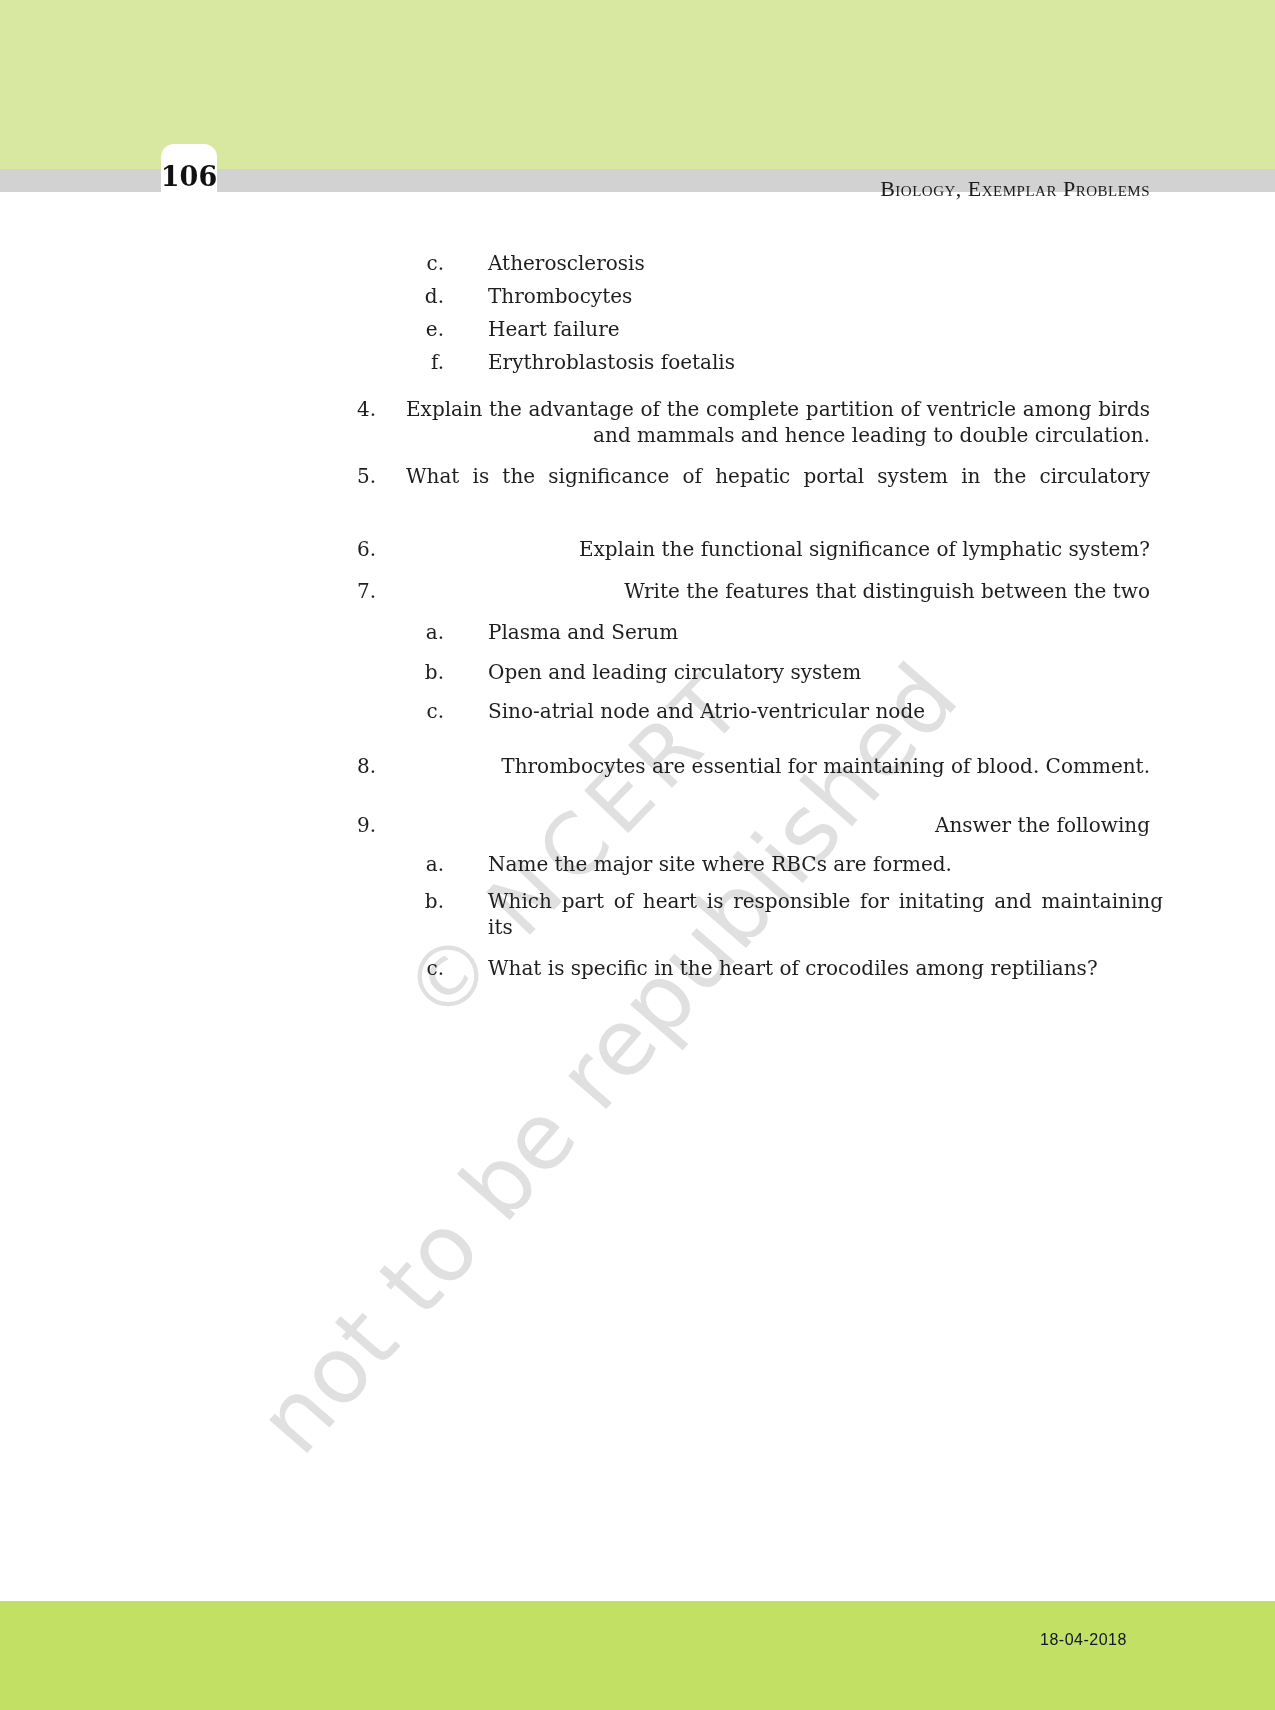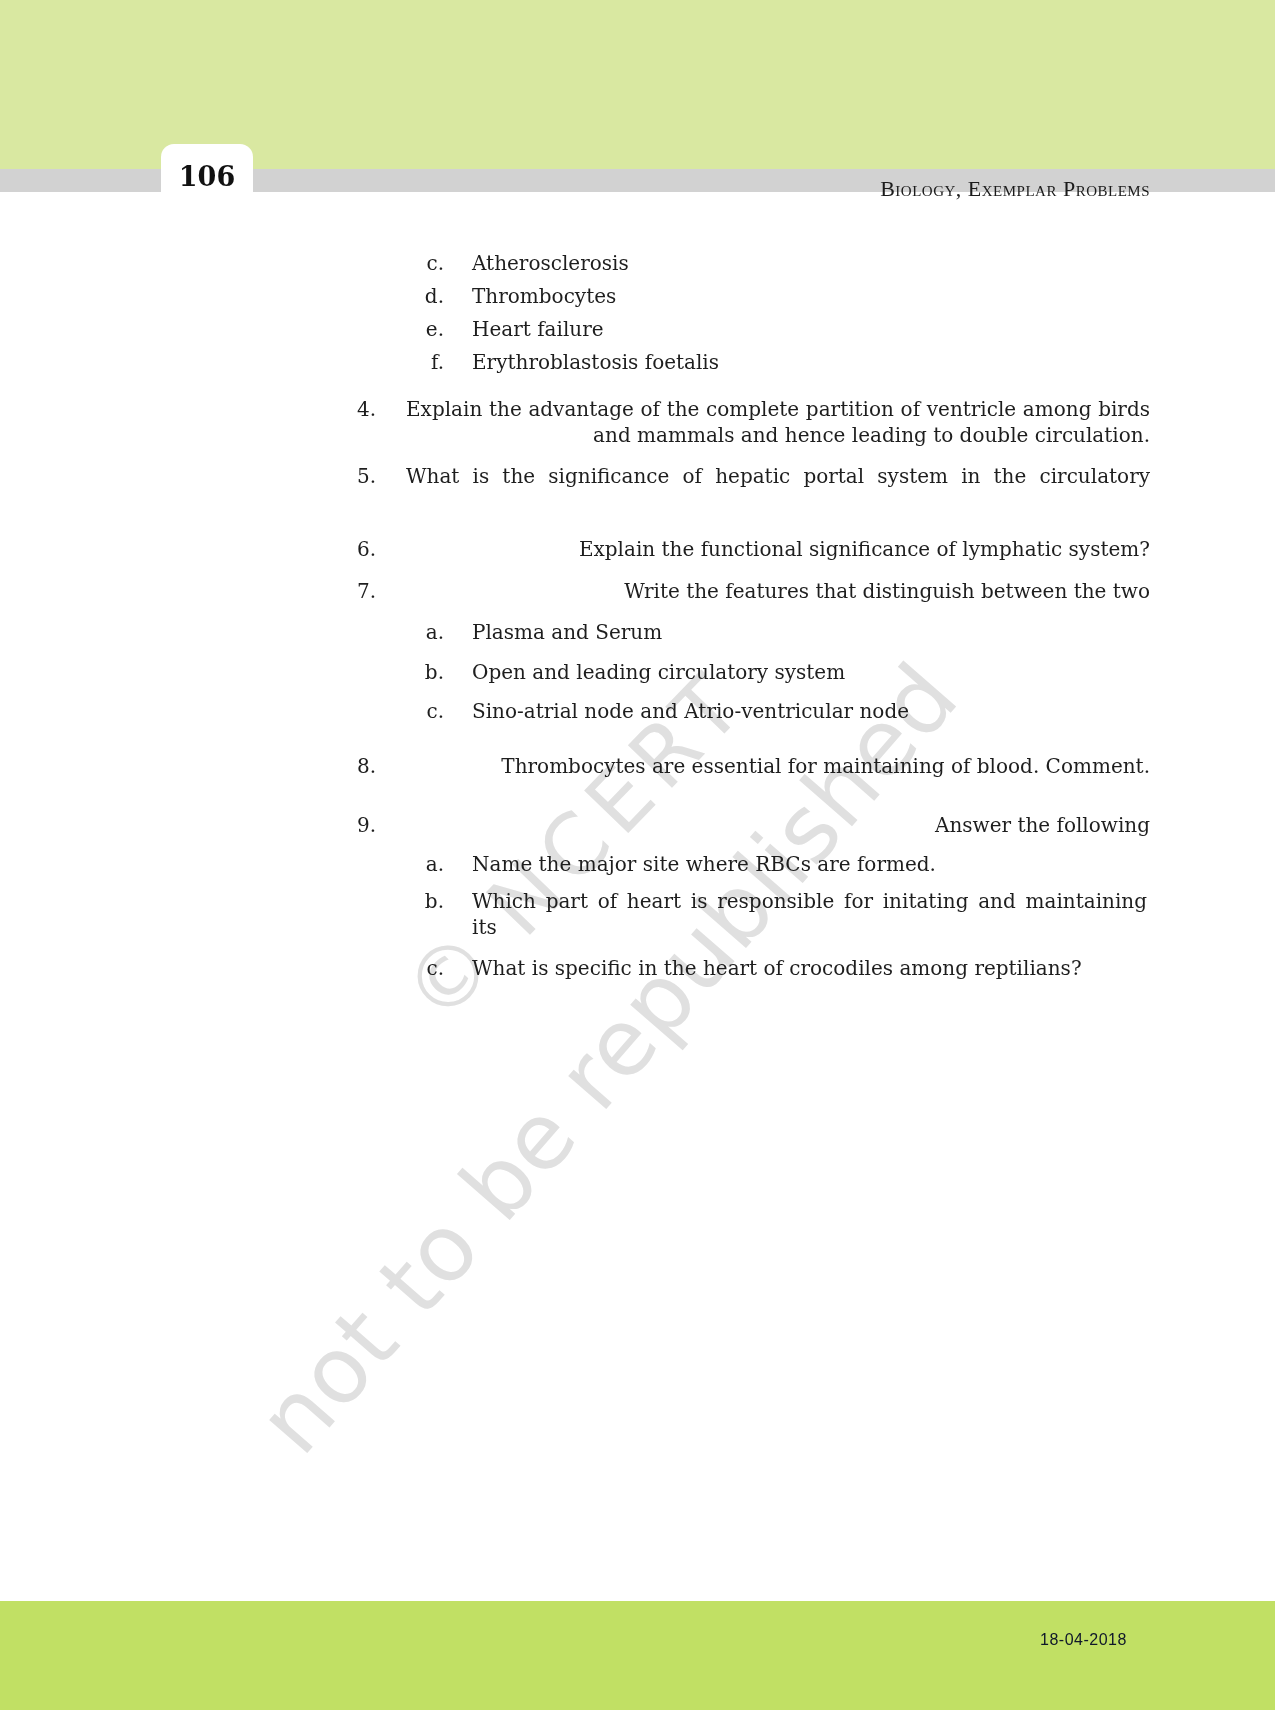--- a/index.html
+++ b/index.html
@@ -25,21 +25,21 @@
     font-variant:small-caps;
     font-family:"Liberation Serif","DejaVu Serif",serif;
     font-size:22px;letter-spacing:0.5px;
     color:#1b1b1b;
     margin-right:125px;
     line-height:23px;
     white-space:nowrap;
     margin-top:16px;
   }
   .page-tab{
-    position:absolute;left:161px;top:144px;width:92px;height:48px;
+    position:absolute;left:161px;top:144px;width:56px;height:48px;
     background:#ffffff;border-radius:13px 13px 0 0;
     display:flex;align-items:flex-end;justify-content:center;
     z-index:3;
   }
   .page-tab span{
     font-family:"DejaVu Serif","Liberation Serif",serif;
     font-weight:bold;font-size:27px;line-height:30px;color:#111111;
   }
   
   .band-bottom{
@@ -72,21 +72,21 @@
     font-size:92px;letter-spacing:1px;
     transform:rotate(-49deg);transform-origin:0 50%;
   }
   
   .content{position:absolute;left:0;top:0;width:1275px;height:1710px;z-index:2;}
   .row{position:absolute;font-size:20px;line-height:26px;}
   .qnum{position:absolute;left:357px;top:0;width:40px;}
   .qtext{position:absolute;left:406px;top:0;width:744px;}
   .qtext.indent9{left:422px;width:728px;}
   .subrow .sublabel{position:absolute;left:404px;top:0;width:40px;text-align:right;}
-  .subrow .subtext{position:absolute;left:472px;top:0;width:675px;}
+  .subrow .subtext{position:absolute;left:488px;top:0;width:675px;}
   .line{display:block;text-align:right;}
   .jl{text-align:justify;text-align-last:justify;}
 </style>
 </head>
 <body>
 
 <div class="page">
 
   <div class="band-top"></div>
 

